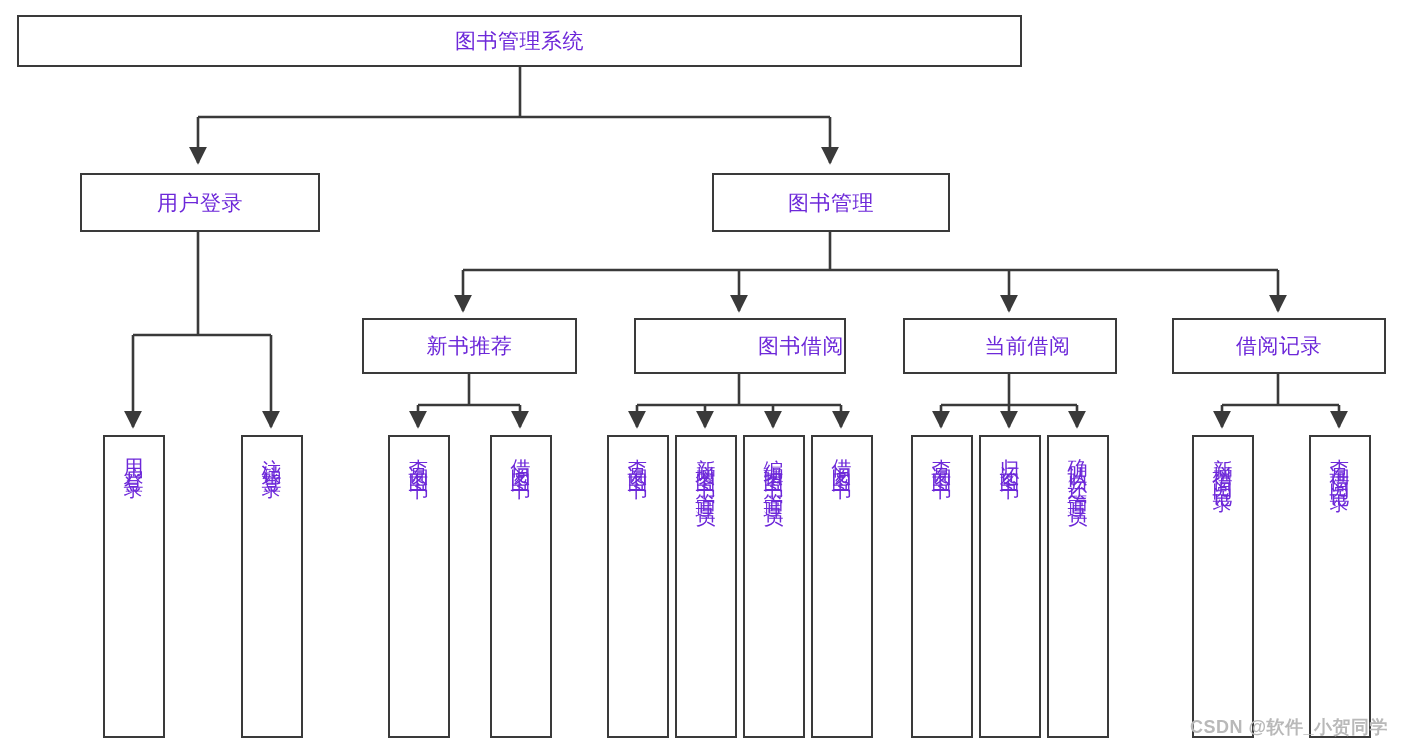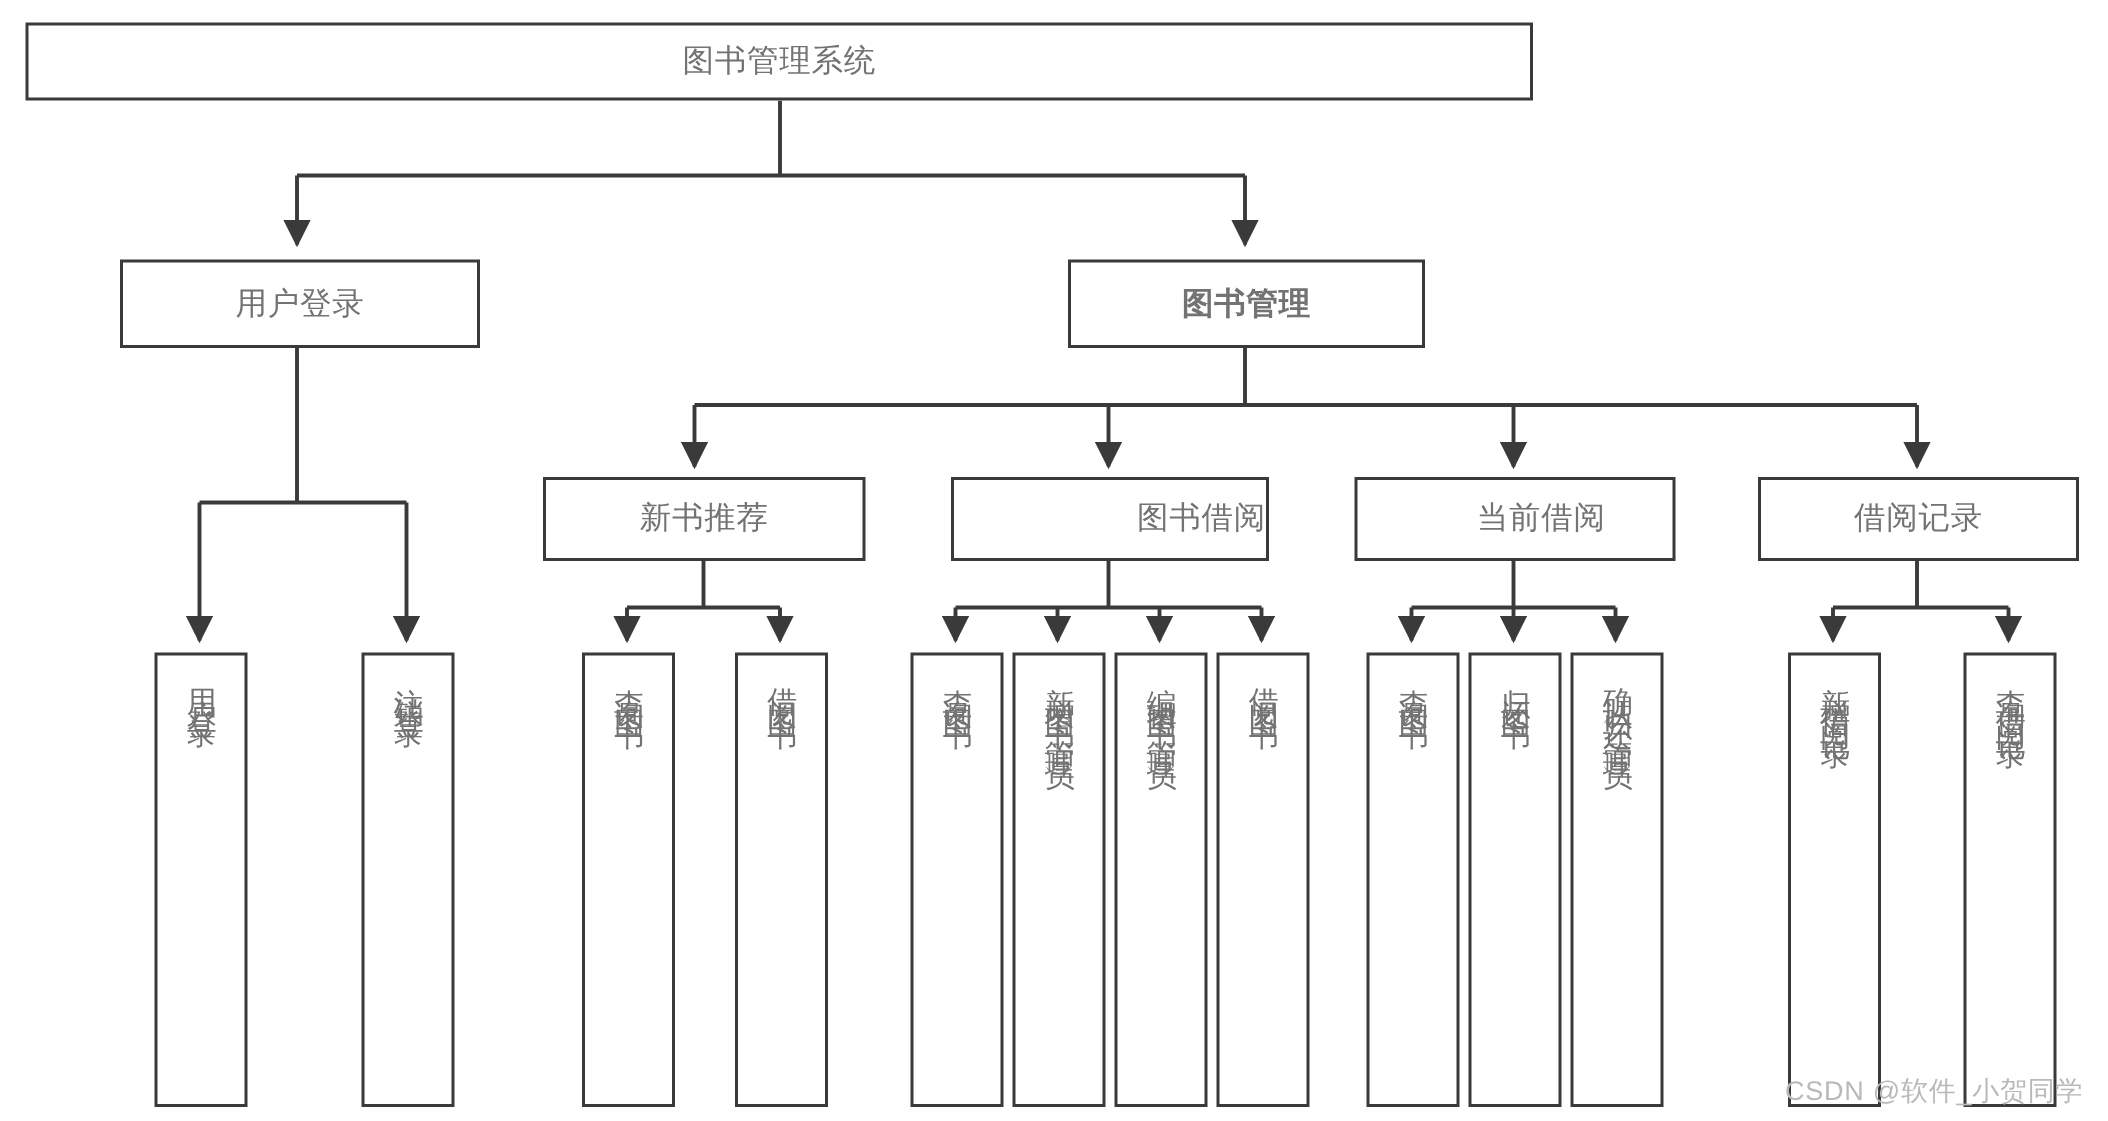--- a/index.html
+++ b/index.html
@@ -32,21 +32,21 @@
     background: #ffffff;
     border: 2px solid #3a3a3a;
     display: flex;
     align-items: center;
     justify-content: center;
     z-index: 2;
   }
   .node-label {
     font-size: 21px;
     letter-spacing: 0.5px;
-    color: #737373;
+    color: #6d28d9;
     white-space: nowrap;
     line-height: 1.1;
   }
   .node.vertical {
     align-items: flex-start;
     justify-content: center;
     padding-top: 6px;
   }
   .node.vertical .node-label {
     writing-mode: vertical-rl;
@@ -57,20 +57,21 @@
     white-space: nowrap;
     text-align: left;
   }
   .watermark {
     position: absolute;
     font-size: 18px;
     color: #b9b9b9;
     white-space: nowrap;
     z-index: 5;
     letter-spacing: 0.5px;
+    font-weight: bold;
   }
 </style>
 </head>
 <body>
 
 <div id="canvas">
 
   <svg id="edges" viewBox="0 0 1405 747">
     <defs>
       <marker id="arrow" viewBox="0 0 10 10" refX="9" refY="5" markerWidth="7" markerHeight="7" orient="auto-start-reverse">
@@ -122,21 +123,21 @@
   </svg>
 
   <div class="node" style="left:17px; top:15px; width:1005px; height:52px;">
     <span class="node-label">图书管理系统</span>
   </div>
 
   <div class="node" style="left:80px; top:173px; width:240px; height:59px;">
     <span class="node-label">用户登录</span>
   </div>
 
-  <div class="node" style="left:712px; top:173px; width:238px; height:59px;font-weight:bold;">
+  <div class="node" style="left:712px; top:173px; width:238px; height:59px;">
     <span class="node-label">图书管理</span>
   </div>
 
   <div class="node" style="left:362px; top:318px; width:215px; height:56px;">
     <span class="node-label">新书推荐</span>
   </div>
 
   <div class="node" style="left:634px; top:318px; width:212px; height:56px;justify-content:flex-end;">
     <span class="node-label">图书借阅</span>
   </div>

